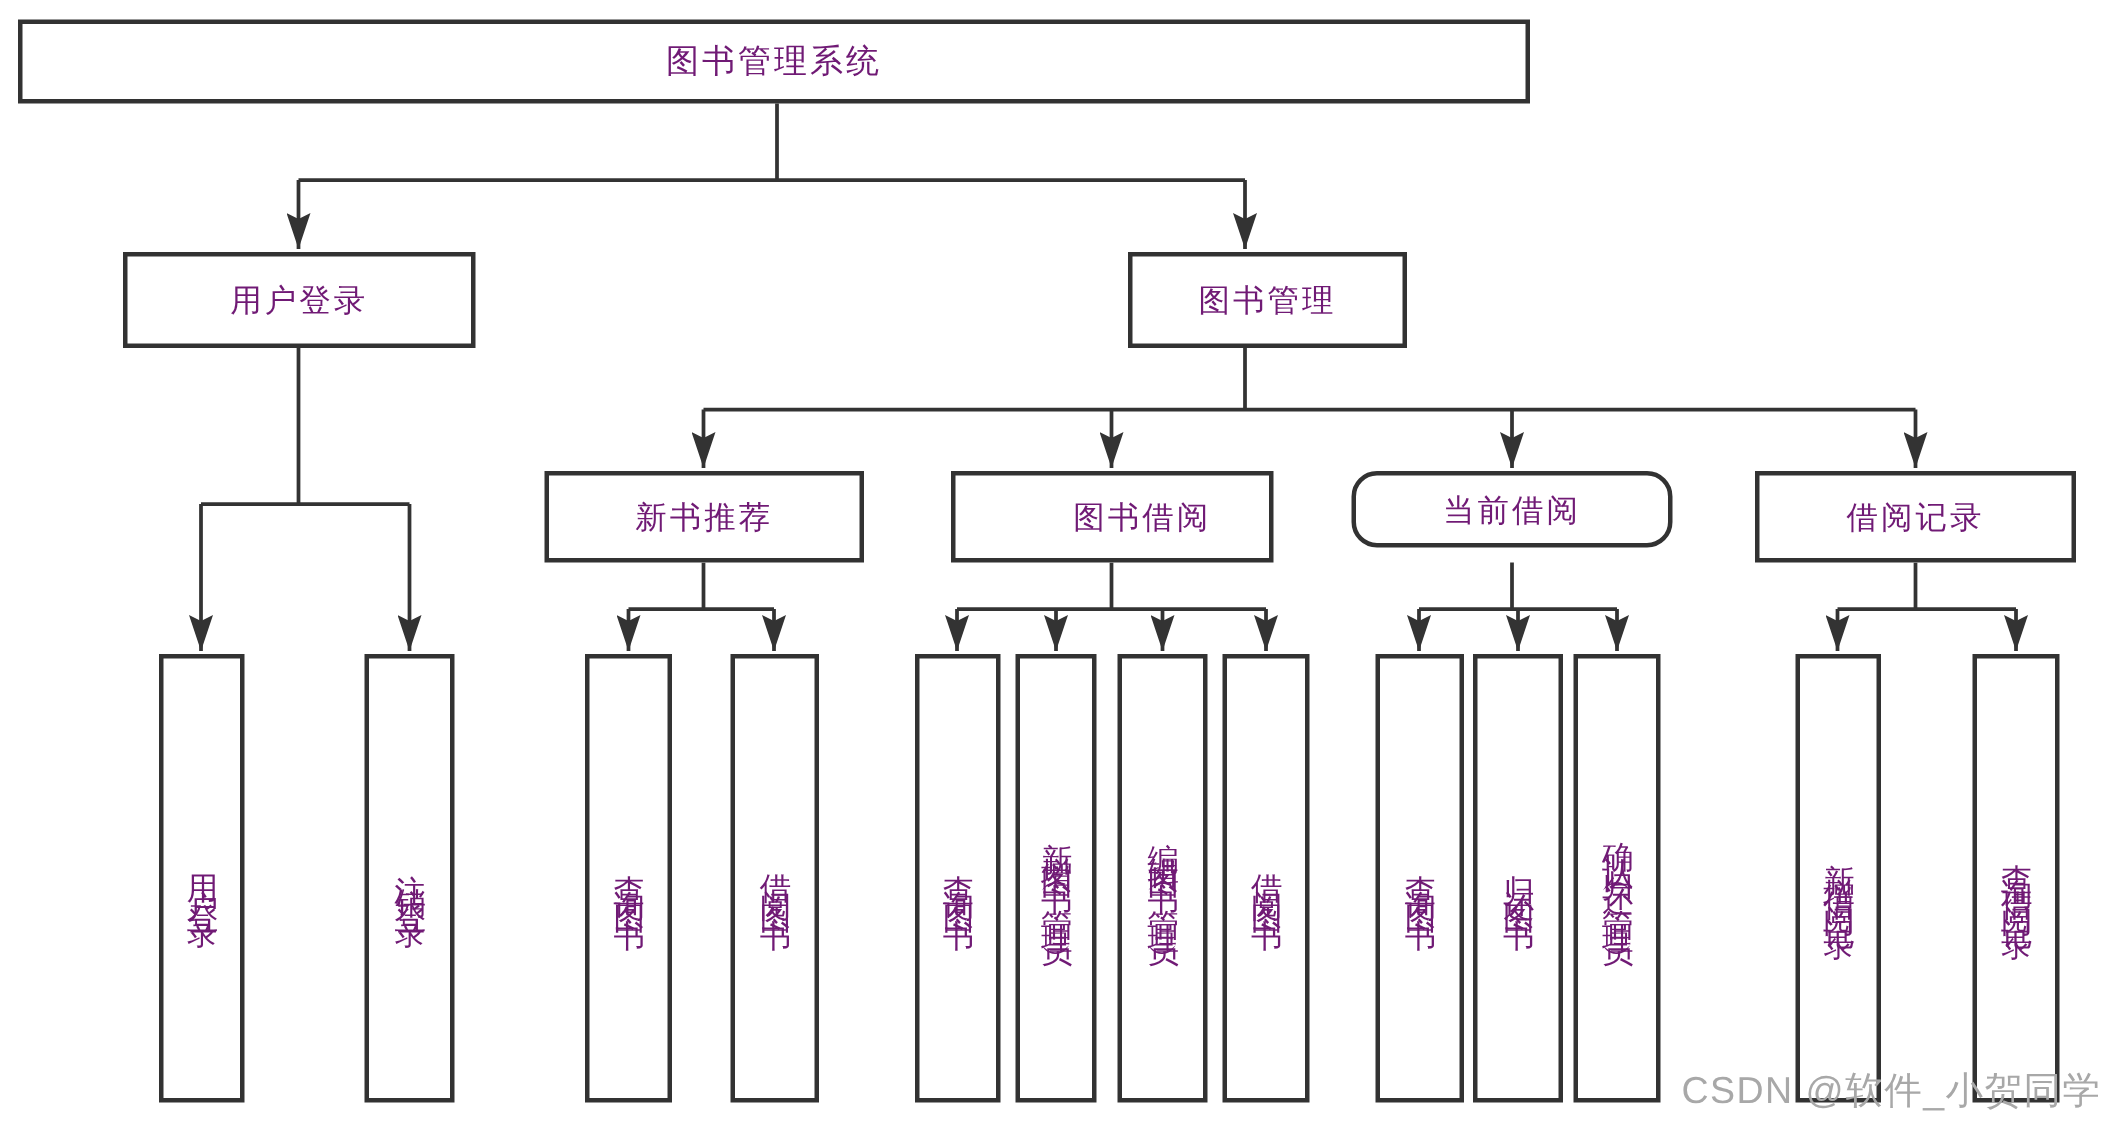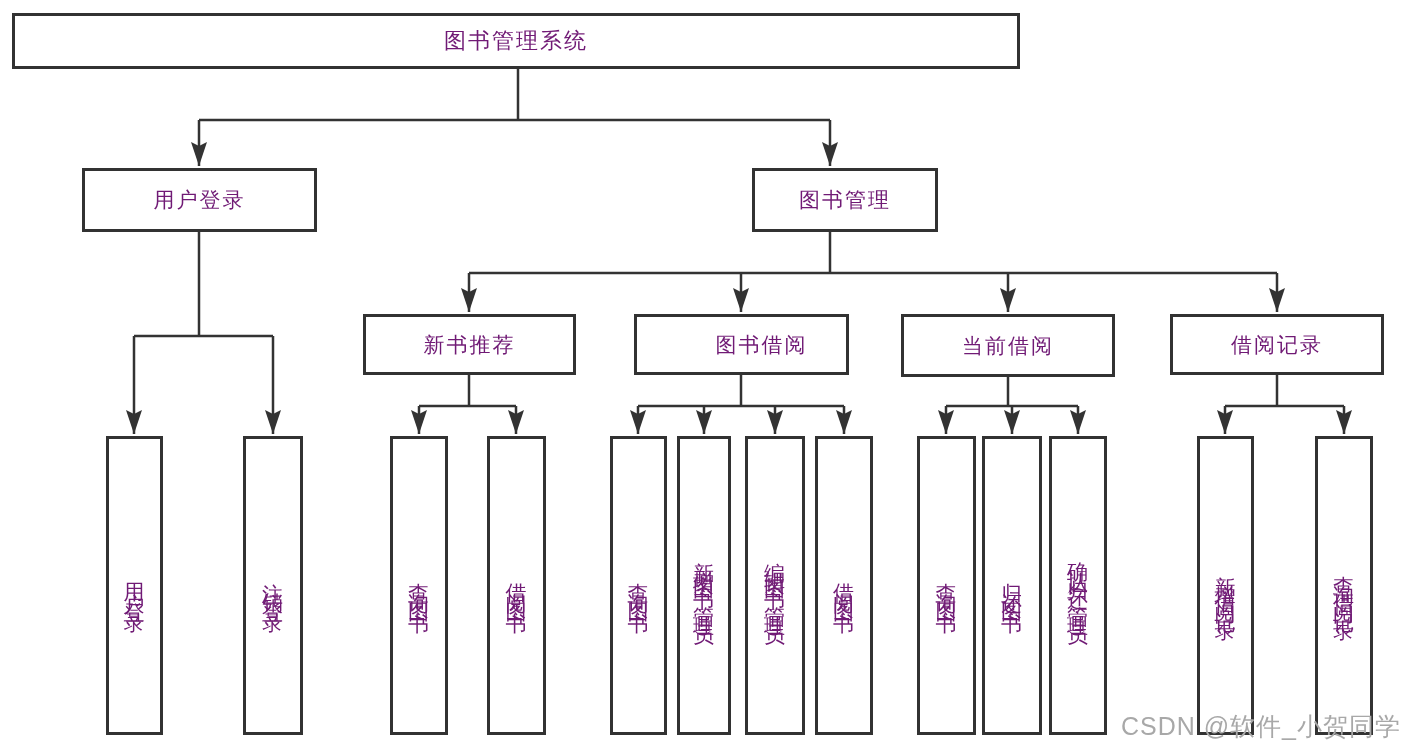--- a/index.html
+++ b/index.html
@@ -124,21 +124,21 @@
     </g>
   </svg>
 
   <div class="hbox root" style="left:12px; top:13px; width:1008px; height:56px;">图书管理系统</div>
 
   <div class="hbox" style="left:82px; top:168px; width:235px; height:64px;">用户登录</div>
   <div class="hbox" style="left:712px; top:168px; width:186px; height:64px;margin-left:40px;">图书管理</div>
 
   <div class="hbox" style="left:363px; top:314px; width:213px; height:61px;">新书推荐</div>
   <div class="hbox" style="left:634px; top:314px; width:215px; height:61px;padding-left:40px;">图书借阅</div>
-  <div class="hbox" style="left:901px; top:314px; width:214px; height:63px;">当前借阅</div>
+  <div class="hbox" style="left:901px; top:314px; width:214px; height:51px;border-radius:17px;">当前借阅</div>
   <div class="hbox" style="left:1170px; top:314px; width:214px; height:61px;">借阅记录</div>
 
   <div class="vbox" style="left:106px; top:436px; width:57px; height:299px;">用户登录</div>
   <div class="vbox" style="left:243px; top:436px; width:60px; height:299px;">注销登录</div>
 
   <div class="vbox" style="left:390px; top:436px; width:58px; height:299px;">查询图书</div>
   <div class="vbox" style="left:487px; top:436px; width:59px; height:299px;">借阅图书</div>
 
   <div class="vbox" style="left:610px; top:436px; width:57px; height:299px;">查询图书</div>
   <div class="vbox long" style="left:677px; top:436px; width:54px; height:299px;">新增图书（管理员）</div>

